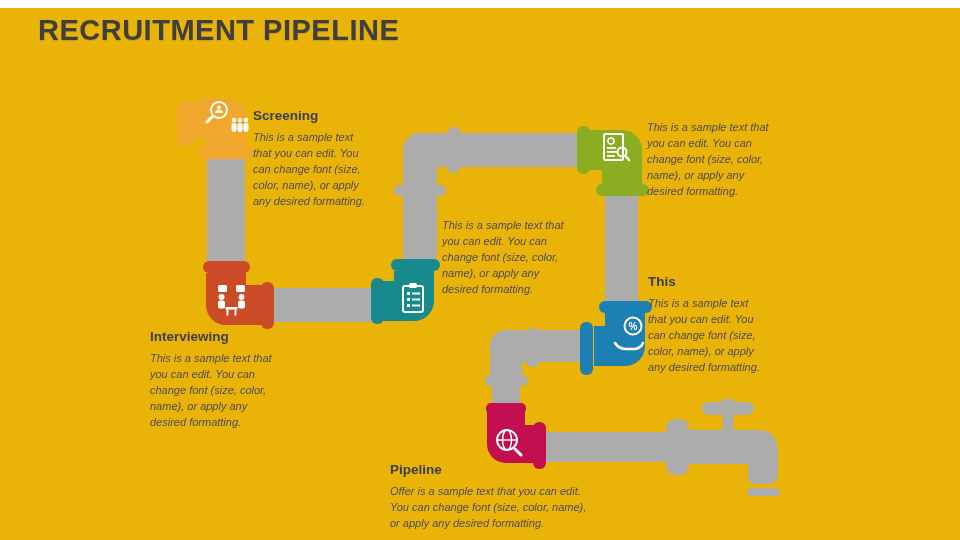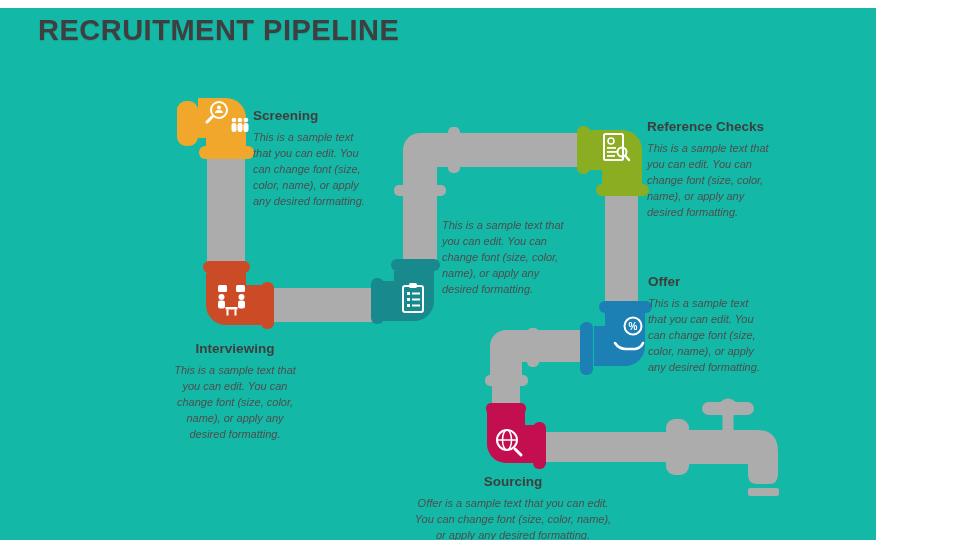--- a/index.html
+++ b/index.html
@@ -1,18 +1,18 @@
 <!DOCTYPE html>
 <html><head>
 <meta charset="utf-8">
 <style>
   html,body{margin:0;padding:0;background:#fff;}
   .slide{
-    position:relative;width:876px;height:540px;overflow:hidden;
-    background:#14b8a6;
+    position:relative;width:960px;height:540px;overflow:hidden;
+    background:#eab308;
     font-family:"Liberation Sans","DejaVu Sans",sans-serif;
   }
   .bar{position:absolute;left:0;width:960px;background:#FFFFFF;}
   .bar.top{top:0;height:8px;}
   .title{
     position:absolute;left:38px;top:14px;
     font-size:29px;font-weight:bold;letter-spacing:.5px;
     color:#3F3F3F;text-shadow:0 1px 1px rgba(0,0,0,.12);
     margin:0;
   }
@@ -23,21 +23,21 @@
   svg.pipes{position:absolute;left:0;top:0;}
   .elb{fill:none;stroke-linejoin:round;}
   .stage{position:absolute;}
   .stage h3{
     margin:0 0 6px 0;font-size:13.5px;font-weight:bold;color:#3E3E3E;
   }
   .stage p{
     margin:0;font-size:11px;line-height:16px;font-style:italic;
     color:#4E4E4E;white-space:pre-line;
   }
-  .stage.center{text-align:center;margin-top:12px;}
+  .stage.center{}
 </style>
 </head>
 <body>
 
 <div class="slide">
   <div class="bar top"></div>
 
   <h1 class="title">RECRUITMENT PIPELINE</h1>
 
   <svg class="pipes" width="960" height="540" viewBox="0 0 960 540">
@@ -183,36 +183,35 @@
 
   <div class="stage" style="left:442px;top:217px;width:164px;">
     <p>This is a sample text that
 you can edit. You can
 change font (size, color,
 name), or apply any
 desired formatting.</p>
   </div>
 
   <div class="stage" style="left:647px;top:119px;width:164px;">
-    <h3>Reference Checks</h3>
     <p>This is a sample text that
 you can edit. You can
 change font (size, color,
 name), or apply any
 desired formatting.</p>
   </div>
 
   <div class="stage" style="left:648px;top:274px;width:155px;">
-    <h3>Offer</h3>
+    <h3>This</h3>
     <p>This is a sample text
 that you can edit. You
 can change font (size,
 color, name), or apply
 any desired formatting.</p>
   </div>
 
   <div class="stage center" style="left:390px;top:462px;width:246px;">
-    <h3>Sourcing</h3>
+    <h3>Pipeline</h3>
     <p>Offer is a sample text that you can edit.
 You can change font (size, color, name),
 or apply any desired formatting.</p>
   </div>
 </div>
 
 </body></html>

